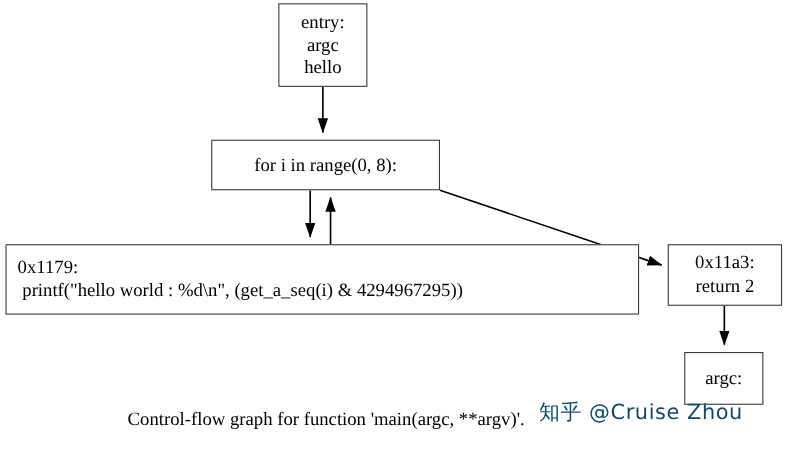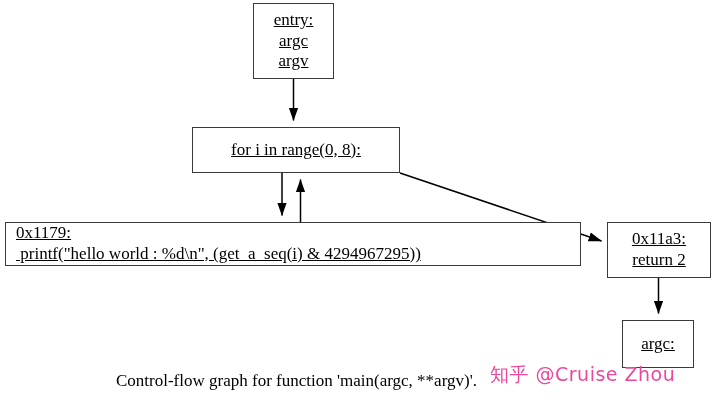--- a/index.html
+++ b/index.html
@@ -31,43 +31,42 @@
     flex-direction: column;
     align-items: center;
     justify-content: center;
     white-space: pre;
     line-height: 1.22;
     z-index: 3;
   }
   .cfg-node .node-line {
     display: block;
     text-align: center;
-    text-decoration: underline;
   }
   #node-entry {
     left: 253px;
     top: 3px;
     width: 81px;
     height: 76px;
     font-size: 17px;
   }
   #node-loop {
     left: 192px;
     top: 127px;
     width: 208px;
     height: 46px;
     font-size: 17px;
   }
   #node-printf {
     left: 5px;
     top: 222px;
     width: 576px;
-    height: 44px;
+    height: 64px;
     align-items: flex-start;
-    justify-content: flex-start;
+    justify-content: center;
     padding-left: 10px;
     font-size: 17px;
   }
   #node-printf .node-line {
     text-align: left;
   }
   #node-return {
     left: 607px;
     top: 222px;
     width: 104px;
@@ -89,21 +88,21 @@
     text-align: center;
     font-size: 17px;
     z-index: 4;
   }
   #watermark {
     position: absolute;
     left: 490px;
     top: 362px;
     font-family: "DejaVu Sans", "Liberation Sans", sans-serif;
     font-size: 19px;
-    color: #ec4899;
+    color: #0c4a6e;
     letter-spacing: 0.5px;
     z-index: 5;
     white-space: nowrap;
   }
 </style>
 </head>
 <body>
 
 <svg id="graph-canvas" viewBox="0 0 717 408" xmlns="http://www.w3.org/2000/svg">
   <defs>
@@ -129,21 +128,21 @@
   </g>
 
   <g>
     <line x1="658.5" y1="278" x2="658.5" y2="313.5" stroke="#000000" stroke-width="1.5" marker-end="url(#arrowhead)"></line>
   </g>
 </svg>
 
 <div class="cfg-node" id="node-entry">
   <span class="node-line">entry:</span>
   <span class="node-line">argc</span>
-  <span class="node-line">argv</span>
+  <span class="node-line">hello</span>
 </div>
 
 <div class="cfg-node" id="node-loop">
   <span class="node-line">for i in range(0, 8):</span>
 </div>
 
 <div class="cfg-node" id="node-printf">
   <span class="node-line">0x1179:</span>
   <span class="node-line"> printf("hello world : %d\n", (get_a_seq(i) &amp; 4294967295))</span>
 </div>

